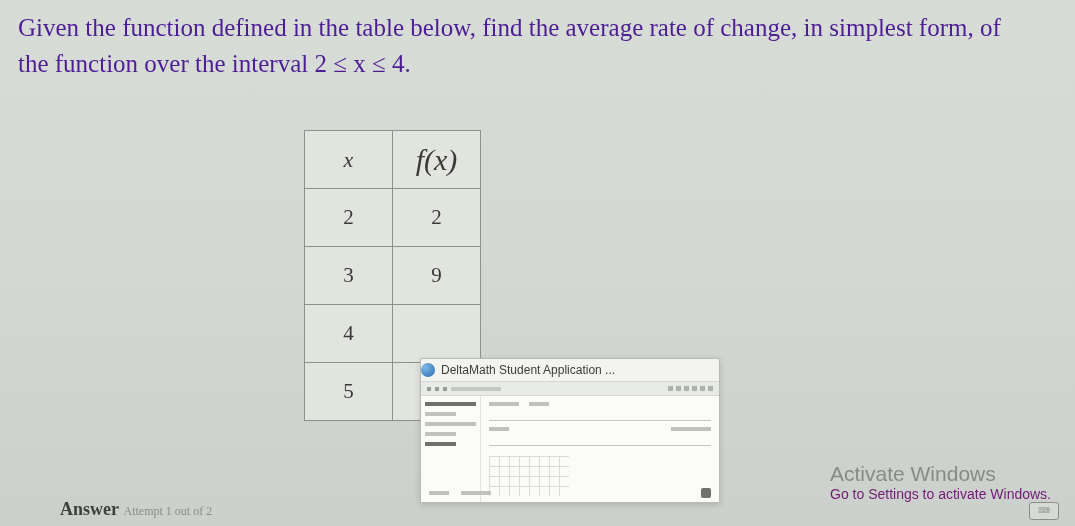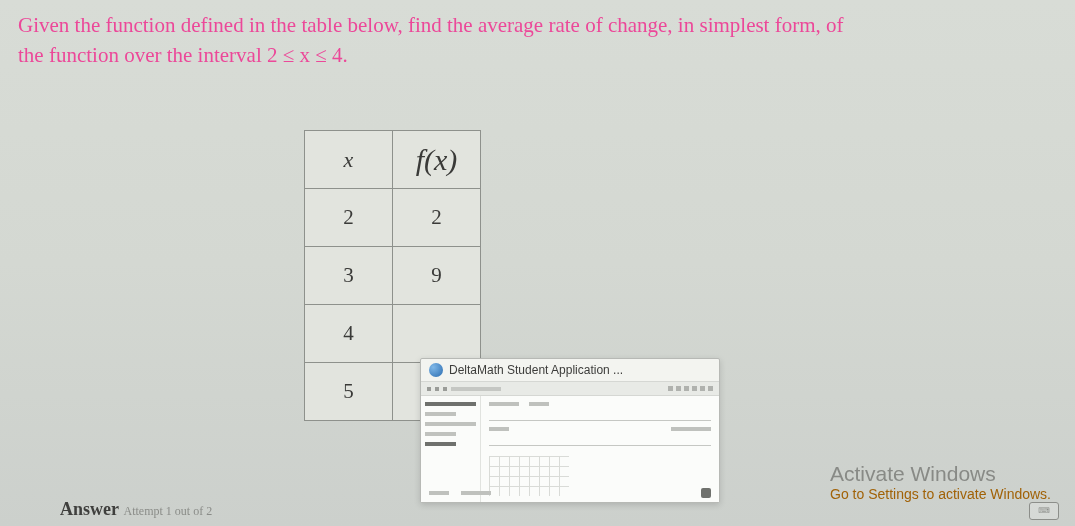--- a/index.html
+++ b/index.html
@@ -10,23 +10,23 @@
     body {
       width: 1075px;
       height: 526px;
       background: linear-gradient(to bottom, #d8dcd6 0%, #d4d8d2 50%, #ccd0cc 100%);
       font-family: Georgia, 'Times New Roman', serif;
       position: relative;
       overflow: hidden;
     }
     .question {
       padding: 10px 18px 0 18px;
-      font-size: 21px;
+      font-size: 25px;
       line-height: 1.45;
-      color: #ec4899;
+      color: #4c1d95;
     }
     .question .math-var {
       font-family: 'Times New Roman', serif;
     }
     .table-wrap {
       position: absolute;
       left: 304px;
       top: 130px;
     }
     table.data {
@@ -75,21 +75,21 @@
       color: #9a9c98;
     }
     .activate .title {
       font-family: 'Segoe UI', sans-serif;
       font-size: 21px;
       color: #888a86;
     }
     .activate .sub {
       font-family: 'Segoe UI', sans-serif;
       font-size: 14px;
-      color: #a16207;
+      color: #701a75;
     }
     .keyboard-badge {
       position: absolute;
       right: 16px;
       bottom: 6px;
       width: 30px;
       height: 18px;
       border: 1px solid #8c8e8a;
       border-radius: 3px;
       font-size: 8px;
@@ -108,21 +108,21 @@
       background: #f3f4f0;
       border: 1px solid #b7b9b5;
       border-radius: 2px;
       box-shadow: 0 2px 6px rgba(0,0,0,0.15);
       font-family: 'Segoe UI', sans-serif;
     }
     .popup-header {
       display: flex;
       align-items: center;
       gap: 6px;
-      padding: 4px 8px;
+      padding: 4px 0;
       font-size: 12px;
       color: #3d3d3b;
       border-bottom: 1px solid #d5d7d3;
     }
     .popup-icon {
       width: 14px;
       height: 14px;
       border-radius: 50%;
       background: radial-gradient(circle at 30% 30%, #7fb8e8, #2b6cb0);
       flex-shrink: 0;

